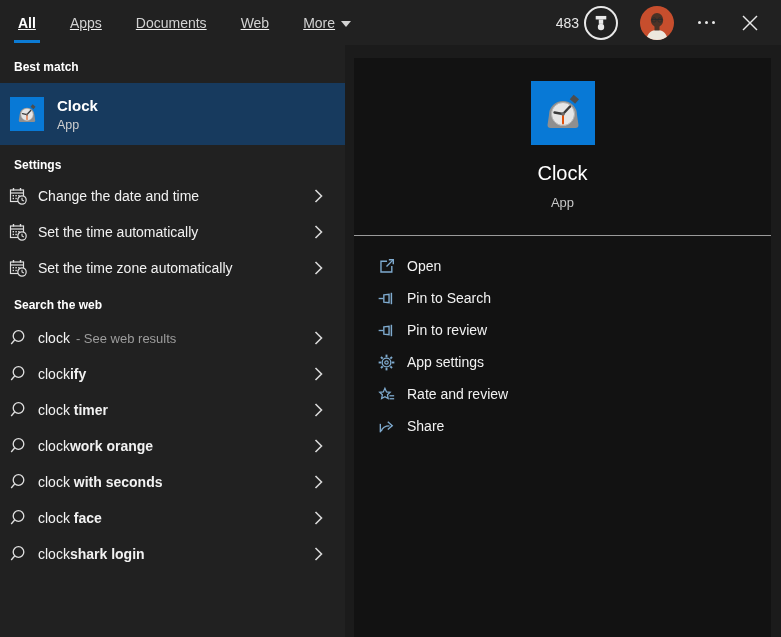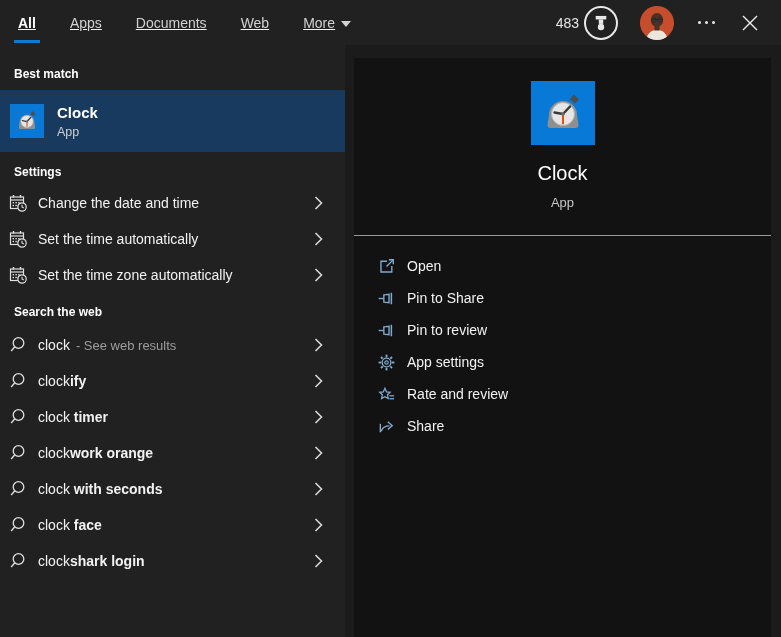--- a/index.html
+++ b/index.html
@@ -18,21 +18,21 @@
   .round-btn { width:34px; height:34px; border-radius:50%; display:flex; align-items:center; justify-content:center; }
   .medal-btn { border:2px solid #e8e8e8; margin-right:22px; }
   .avatar { overflow:hidden; margin-right:24px; }
   .dots { margin-right:26px; display:flex; gap:4px; }
   .dots i { width:3px; height:3px; border-radius:50%; background:#e8e8e8; }
   .close-x { width:18px; height:18px; }
 
   
   .left-panel { position:absolute; top:45px; left:0; width:345px; bottom:0; background:#212121; }
   .section-header { font-size:12px; font-weight:bold; color:#ffffff; margin:12px 0 6px 14px; }
-  .section-header.first { margin-top:22px; }
+  .section-header.first { margin-top:15px; }
   .best-row { display:flex; align-items:center; height:62px; background:#173a5e; padding-left:10px; margin-top:9px; cursor:default; }
   .best-tile { width:34px; height:34px; flex:0 0 auto; }
   .best-text { margin-left:13px; }
   .best-name { font-size:15px; font-weight:bold; color:#ffffff; }
   .best-type { font-size:12.5px; color:#cfcfcf; margin-top:4px; }
   .settings-header { margin-top:13px; }
   .lrow { position:relative; display:flex; align-items:center; height:36px; padding-left:8px; cursor:default; }
   .lrow.tall { height:56px; }
   .lrow .g-icon { width:20px; height:20px; flex:0 0 auto; margin-right:10px; }
   .lrow .label { font-size:14px; color:#f2f2f2; line-height:1.5; max-width:250px; }
@@ -312,21 +312,21 @@
       <div class="arow">
         <svg class="a-icon" viewBox="0 0 16 16">
             <use href="#open-glyph"></use>
           </svg>
         <span class="a-label">Open</span>
       </div>
       <div class="arow">
         <svg class="a-icon" viewBox="0 0 16 16">
             <use href="#pin-glyph"></use>
           </svg>
-        <span class="a-label">Pin to Share</span>
+        <span class="a-label">Pin to Search</span>
       </div>
       <div class="arow">
         <svg class="a-icon" viewBox="0 0 16 16">
             <use href="#pin-glyph"></use>
           </svg>
         <span class="a-label">Pin to review</span>
       </div>
       <div class="arow">
         <svg class="a-icon" viewBox="0 0 16 16">
             <use href="#gear-glyph"></use>

